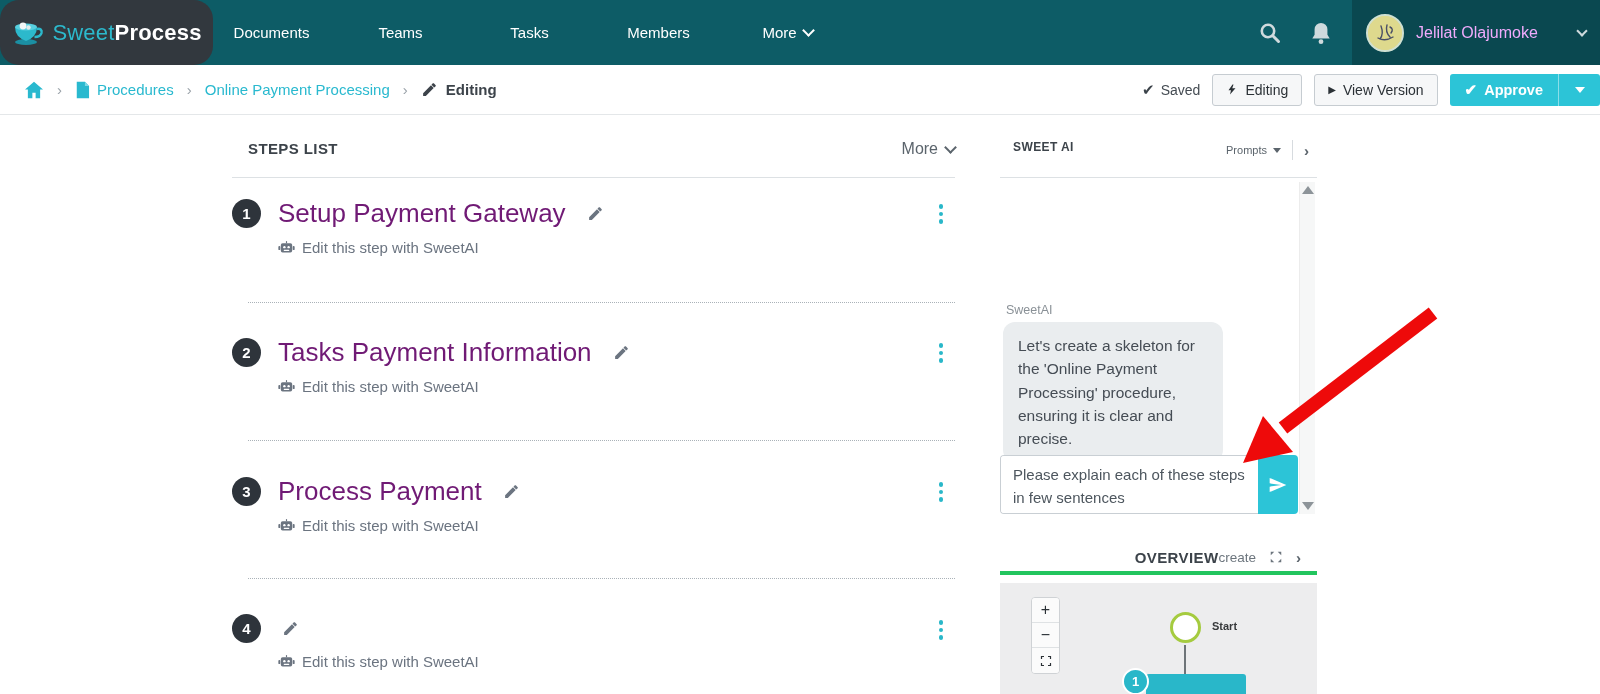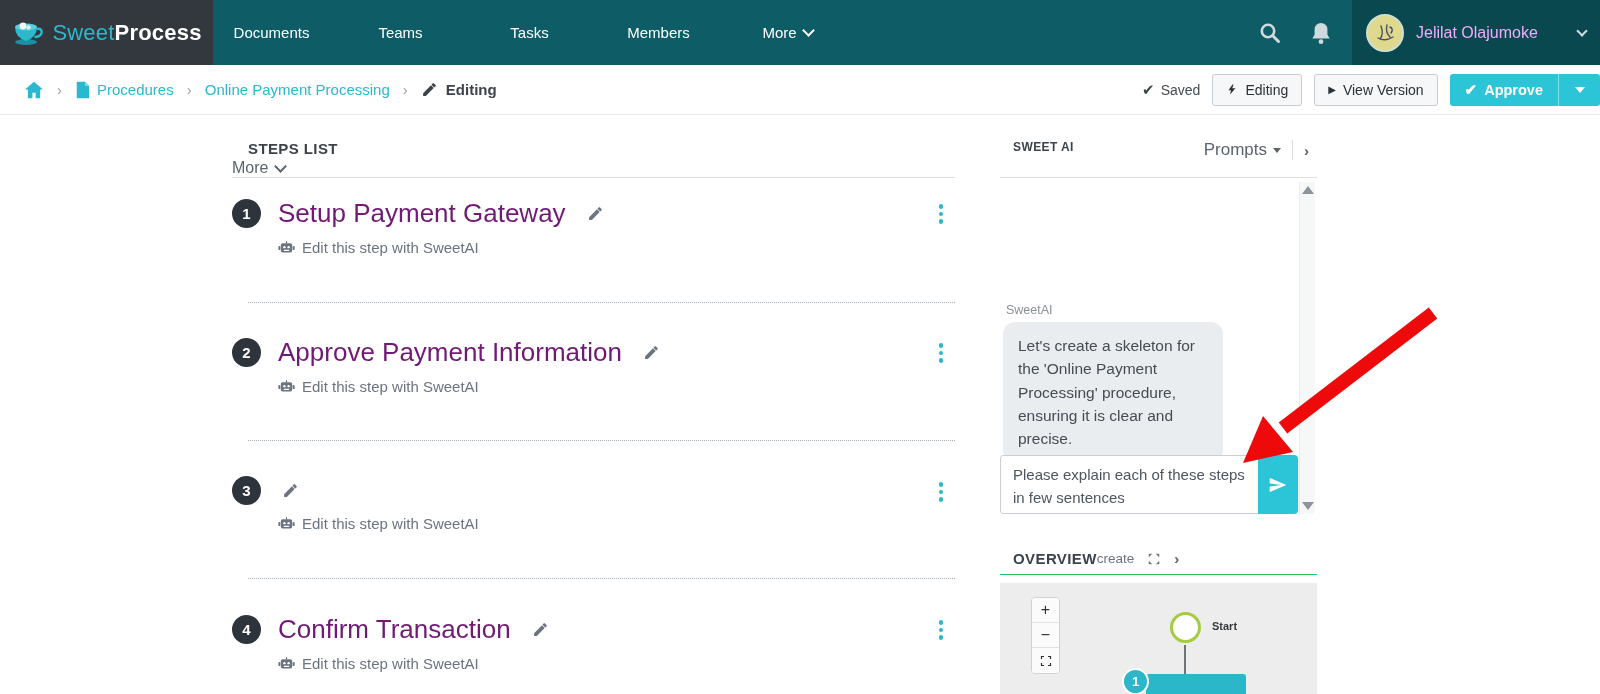--- a/index.html
+++ b/index.html
@@ -2,21 +2,21 @@
 <html><head>
 <meta charset="utf-8">
 <style>
   * { margin:0; padding:0; box-sizing:border-box; }
   body { font-family:"Liberation Sans", sans-serif; background:#fff; }
   .shot { position:relative; width:1600px; height:694px; overflow:hidden; background:#fff; }
 
   
   .nav { position:absolute; left:0; top:0; width:1600px; height:65px; background:#0d5c66; }
   .logo-block { position:absolute; left:0; top:0; width:213px; height:65px; background:#32383e;
-    display:flex; align-items:center; justify-content:center; gap:7px; cursor:pointer; }
+    display:flex; align-items:center; justify-content:center; gap:7px; cursor:pointer;border-radius:19px; }
   .logo-text { font-size:22px; letter-spacing:.2px; }
   .logo-text .lt1 { color:#2cb9cc; font-weight:400; }
   .logo-text .lt2 { color:#fff; font-weight:700; }
   .nav-menu { position:absolute; left:207px; top:0; height:65px; display:flex; }
   .nav-item { width:129px; height:65px; display:flex; align-items:center; justify-content:center;
     color:#fff; font-size:15px; cursor:pointer; gap:7px; }
   .chev-down { width:9px; height:9px; border-right:2.5px solid #fff; border-bottom:2.5px solid #fff;
     transform:rotate(45deg); margin-top:-4px; }
   .nav-icons { position:absolute; right:268px; top:0; height:65px; display:flex; align-items:center; gap:28px; }
   .nav-icon { cursor:pointer; display:flex; }
@@ -44,21 +44,21 @@
   .btn-approve .ap-main { background:#2cc4d7; color:#fff; font-size:14.5px; font-weight:700;
     display:flex; align-items:center; gap:7px; padding:0 15px; }
   .btn-approve .ap-caret { background:#2cc4d7; border-left:1px solid rgba(255,255,255,.45);
     width:42px; display:flex; align-items:center; justify-content:center; }
   .caret-dn { width:0; height:0; border-left:5px solid transparent; border-right:5px solid transparent;
     border-top:6px solid #fff; }
 
   
   .steps { position:absolute; left:232px; top:140px; width:723px; height:554px; }
   .steps-head { position:absolute; left:0; top:0; width:723px; height:38px;
-    border-bottom:1px solid #dde1e4; display:flex; align-items:flex-start; justify-content:space-between;flex-direction:column; }
+    border-bottom:1px solid #dde1e4; display:flex; align-items:flex-start; justify-content:space-between; }
   .steps-title { font-size:15px; font-weight:700; color:#3c434a; letter-spacing:.4px; padding-left:16px; }
   .steps-more { font-size:16px; color:#5b646c; display:flex; align-items:center; gap:8px; cursor:pointer; }
   .chev-thin { width:9px; height:9px; border-right:2px solid #5b646c; border-bottom:2px solid #5b646c;
     transform:rotate(45deg); margin-top:-4px; }
   .step-row { position:absolute; left:0; width:723px; }
   .step-line1 { display:flex; align-items:center; gap:17px; }
   .step-badge { width:29px; height:29px; border-radius:50%; background:#2e343b; color:#fff;
     font-size:15px; font-weight:700; display:flex; align-items:center; justify-content:center; flex:none; }
   .step-title { font-size:26px; color:#701a75; }
   .pencil { margin-left:4px; cursor:pointer; display:flex; }
@@ -68,21 +68,21 @@
   .step-hint { margin:10px 0 0 46px; color:#6b7480; font-size:15px; display:flex; align-items:center;
     gap:7px; cursor:pointer; }
   .dotted-sep { position:absolute; left:16px; width:707px; border-top:1.5px dotted #aab2b8; }
 
   
   .panel { position:absolute; left:1000px; top:140px; width:317px; height:554px; }
   .panel-head { position:absolute; left:0; top:0; width:317px; height:38px; border-bottom:1px solid #dde1e4;
     display:flex; align-items:flex-start; justify-content:space-between; }
   .panel-title { font-size:12px; font-weight:700; color:#3c434a; letter-spacing:.4px; padding-left:13px; }
   .panel-head-right { display:flex; align-items:center; gap:11px; }
-  .prompts { font-size:17px; color:#5b646c; display:flex; align-items:center; gap:6px; cursor:pointer; }
+  .prompts { font-size:11px; color:#5b646c; display:flex; align-items:center; gap:6px; cursor:pointer; }
   .caret-sm { width:0; height:0; border-left:4.5px solid transparent; border-right:4.5px solid transparent;
     border-top:5.5px solid #5b646c; }
   .vdiv { width:1px; height:20px; background:#d7dbdf; }
   .chev-right { font-size:15px; color:#5b646c; cursor:pointer; padding-right:8px; font-weight:700; }
   .scrollbar { position:absolute; left:299px; top:42px; width:16px; height:332px; background:#f6f7f7;
     border-left:1px solid #ececec; }
   .sb-up, .sb-dn { position:absolute; left:2px; width:0; height:0; border-left:6px solid transparent;
     border-right:6px solid transparent; cursor:pointer; }
   .sb-up { top:4px; border-bottom:8px solid #8d9499; }
   .sb-dn { bottom:4px; border-top:8px solid #8d9499; }
@@ -91,21 +91,21 @@
     border-radius:12px; padding:12px 15px; font-size:15.5px; line-height:1.5; color:#454c54; }
   .chat-input-row { position:absolute; left:0px; top:315px; width:298px; height:59px; display:flex; }
   .chat-input { width:258px; height:59px; border:1px solid #c9cfd4; border-right:none;
     border-radius:4px 0 0 4px; resize:none; padding:8px 12px; font-size:15px; line-height:1.5;
     color:#4d565e; font-family:"Liberation Sans",sans-serif; outline:none; background:#fff; }
   .send-btn { width:40px; height:59px; background:#2cc4d7; border:none; border-radius:0 4px 4px 0;
     cursor:pointer; display:flex; align-items:center; justify-content:center; }
 
   
   .ov-head { position:absolute; left:0; top:403px; width:317px; height:32px;
-    display:flex; align-items:center; justify-content:flex-start; border-bottom:1px solid #22c55e; }
+    display:flex; align-items:center; justify-content:flex-end; border-bottom:4px solid #22c55e; }
   .ov-title { font-size:15px; font-weight:700; color:#3c434a; letter-spacing:.4px; padding-left:13px; }
   .ov-right { display:flex; align-items:center; gap:13px; padding-right:8px; }
   .ov-print { font-size:13.5px; color:#6c757d; cursor:pointer; }
   .ov-canvas { position:absolute; left:0; top:443px; width:317px; height:260px; background:#ededee; }
   .zoom-ctrls { position:absolute; left:31px; top:14px; display:flex; flex-direction:column;
     border:1px solid #cfd2d5; border-radius:4px; overflow:hidden; background:#fbfbfb; }
   .zoom-btn { width:27px; height:25px; background:#fbfbfb; border:none; border-bottom:1px solid #dfe2e4;
     color:#2b3136; font-size:16px; line-height:1; cursor:pointer; display:flex; align-items:center;
     justify-content:center; font-family:"Liberation Sans",sans-serif; }
   .zoom-btn:last-child { border-bottom:none; }
@@ -275,21 +275,21 @@
             <rect x="11.2" y="1" width="1.6" height="3" fill="#6b7480"></rect>
           </svg>
         <span>Edit this step with SweetAI</span>
       </div>
     </div>
     <div class="dotted-sep" style="top:162px;"></div>
 
     <div class="step-row" style="top:197px;">
       <div class="step-line1">
         <span class="step-badge">2</span>
-        <span class="step-title">Approve Payment Information</span>
+        <span class="step-title">Tasks Payment Information</span>
         <span class="pencil">
           <svg width="17" height="17" viewBox="0 0 24 24">
               <path d="M3 17.2V21h3.8l11.1-11.1-3.8-3.8L3 17.2zM20.7 7.3c.4-.4.4-1 0-1.4l-2.6-2.6c-.4-.4-1-.4-1.4 0l-1.9 1.9 3.8 3.8 2.1-1.7z" fill="#6b7480"></path>
             </svg>
         </span>
       </div>
       <div class="step-dots">
           <i></i>
           <i></i>
           <i></i>
@@ -305,20 +305,21 @@
             <rect x="11.2" y="1" width="1.6" height="3" fill="#6b7480"></rect>
           </svg>
         <span>Edit this step with SweetAI</span>
       </div>
     </div>
     <div class="dotted-sep" style="top:300px;"></div>
 
     <div class="step-row" style="top:336px;">
       <div class="step-line1">
         <span class="step-badge">3</span>
+        <span class="step-title">Process Payment</span>
         <span class="pencil">
           <svg width="17" height="17" viewBox="0 0 24 24">
               <path d="M3 17.2V21h3.8l11.1-11.1-3.8-3.8L3 17.2zM20.7 7.3c.4-.4.4-1 0-1.4l-2.6-2.6c-.4-.4-1-.4-1.4 0l-1.9 1.9 3.8 3.8 2.1-1.7z" fill="#6b7480"></path>
             </svg>
         </span>
       </div>
       <div class="step-dots">
           <i></i>
           <i></i>
           <i></i>
@@ -334,21 +335,20 @@
             <rect x="11.2" y="1" width="1.6" height="3" fill="#6b7480"></rect>
           </svg>
         <span>Edit this step with SweetAI</span>
       </div>
     </div>
     <div class="dotted-sep" style="top:438px;"></div>
 
     <div class="step-row" style="top:474px;">
       <div class="step-line1">
         <span class="step-badge">4</span>
-        <span class="step-title">Confirm Transaction</span>
         <span class="pencil">
           <svg width="17" height="17" viewBox="0 0 24 24">
               <path d="M3 17.2V21h3.8l11.1-11.1-3.8-3.8L3 17.2zM20.7 7.3c.4-.4.4-1 0-1.4l-2.6-2.6c-.4-.4-1-.4-1.4 0l-1.9 1.9 3.8 3.8 2.1-1.7z" fill="#6b7480"></path>
             </svg>
         </span>
       </div>
       <div class="step-dots">
           <i></i>
           <i></i>
           <i></i>

